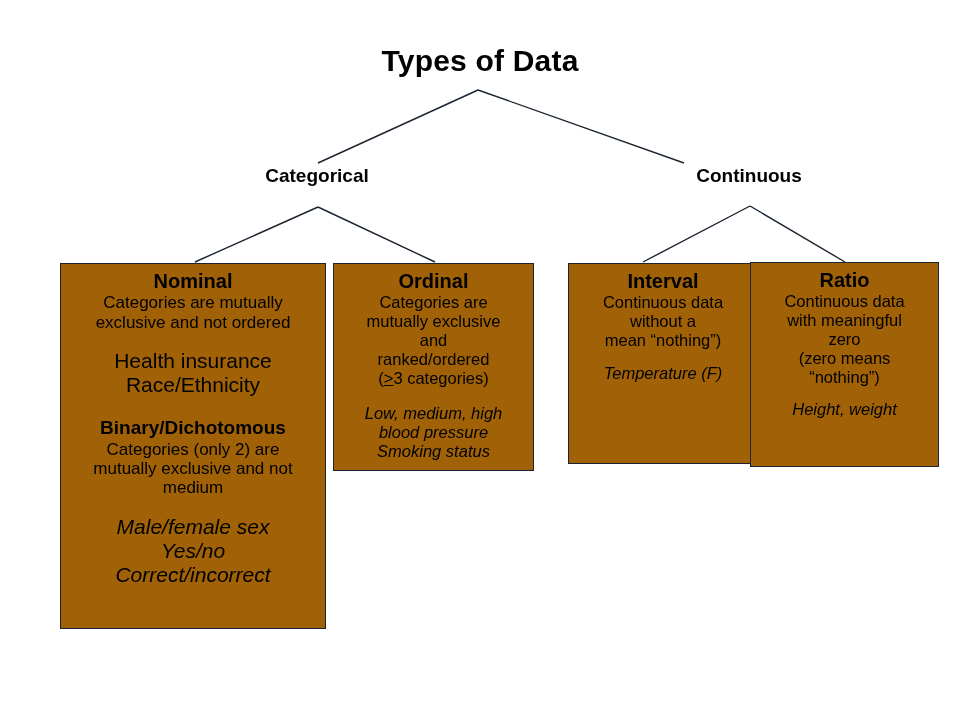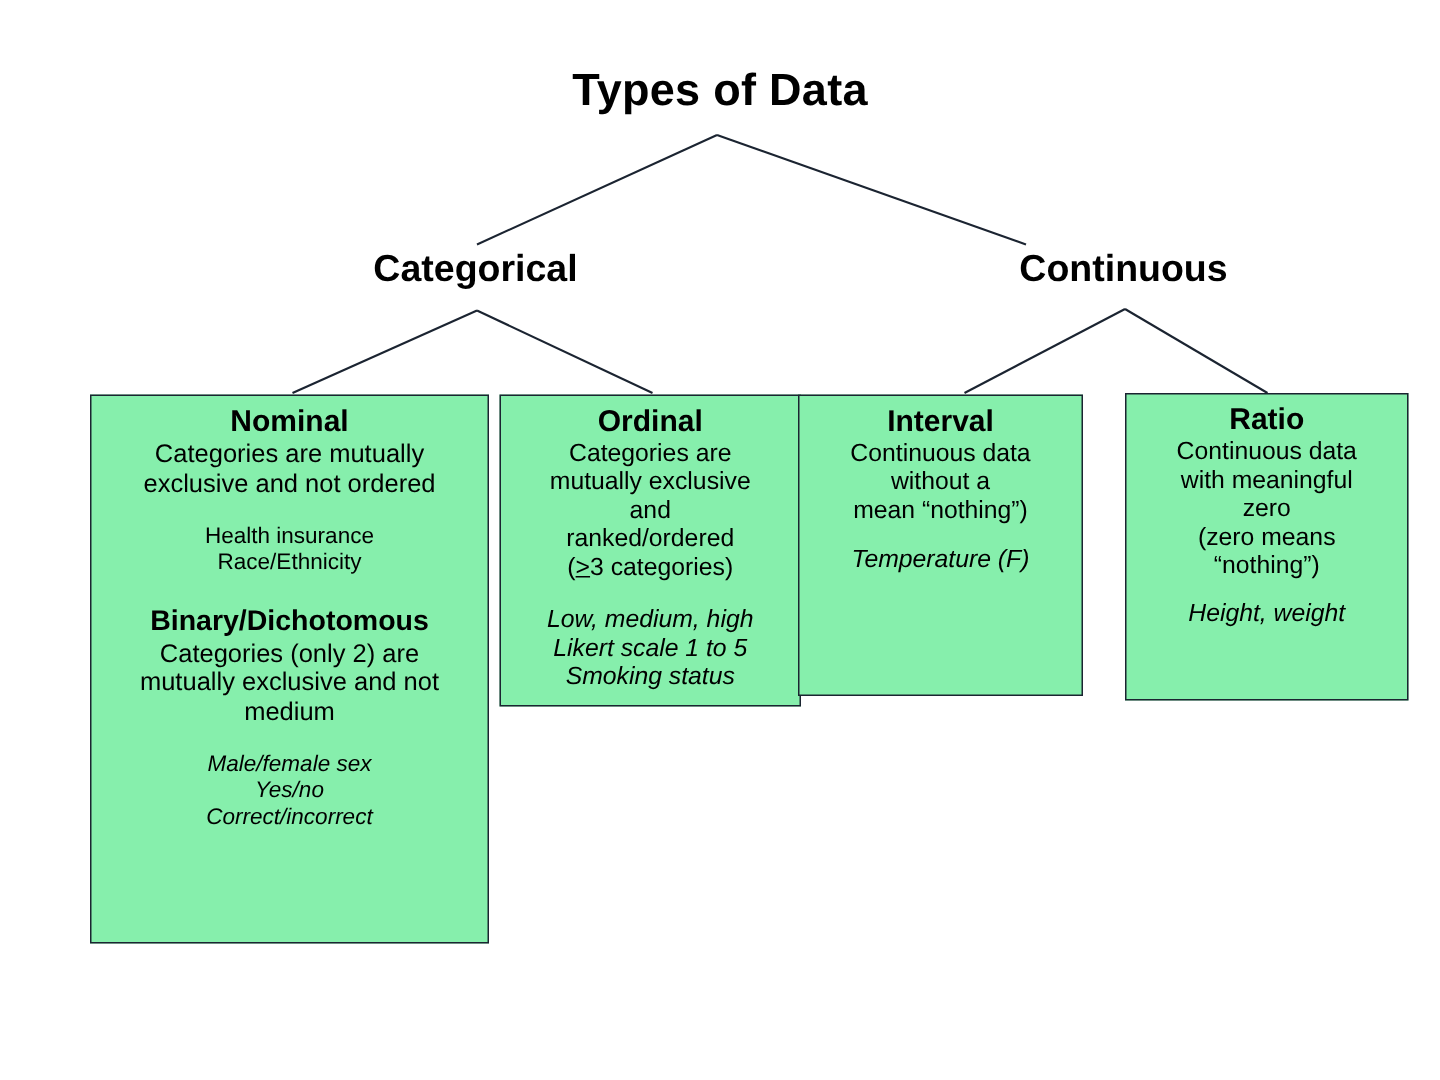--- a/index.html
+++ b/index.html
@@ -39,21 +39,21 @@
     text-align: center;
     font-size: 30px;
     font-weight: bold;
     line-height: 1.1;
     letter-spacing: 0.2px;
   }
 
   
   .branch-label {
     position: absolute;
-    font-size: 25px;
+    font-size: 19px;
     font-weight: bold;
     line-height: 1.1;
     text-align: center;
     white-space: nowrap;
   }
   .branch-categorical {
     left: 217px;
     top: 166px;
     width: 200px;
   }
@@ -61,27 +61,27 @@
     left: 649px;
     top: 166px;
     width: 200px;
   }
 
   
   .leaf-box {
     position: absolute;
     box-sizing: border-box;
     border: 1.6px solid #1b2431;
-    background: #86efac;
+    background: #a16207;
     padding: 6px 6px 8px 6px;
     text-align: center;
   }
   .box-nominal   { left: 60px;  top: 263px; width: 266px; height: 366px; }
   .box-ordinal   { left: 333px; top: 263px; width: 201px; height: 208px; }
-  .box-interval  { left: 532px; top: 263px; width: 190px; height: 201px; }
+  .box-interval  { left: 568px; top: 263px; width: 190px; height: 201px; }
   .box-ratio     { left: 750px; top: 262px; width: 189px; height: 205px; }
 
   .leaf-title {
     font-size: 20px;
     font-weight: bold;
     line-height: 1.12;
     margin: 0 0 1px 0;
   }
   .leaf-title.small {
     font-size: 19px;
@@ -93,21 +93,21 @@
   }
   .leaf-desc.narrow {
     font-size: 16.5px;
   }
   .leaf-gap {
     height: 17px;
   }
   .leaf-gap.sm { height: 14px; }
   .leaf-gap.lg { height: 20px; }
   .leaf-ex {
-    font-size: 15px;
+    font-size: 21px;
     line-height: 1.15;
     margin: 0;
   }
   .leaf-ex.italic {
     font-style: italic;
   }
   .leaf-ex.narrow {
     font-size: 16.5px;
   }
   .gte {
@@ -156,21 +156,21 @@
 
   <div class="leaf-box box-ordinal">
     <div class="leaf-title">Ordinal</div>
     <div class="leaf-desc narrow">Categories are</div>
     <div class="leaf-desc narrow">mutually exclusive</div>
     <div class="leaf-desc narrow">and</div>
     <div class="leaf-desc narrow">ranked/ordered</div>
     <div class="leaf-desc narrow"><span>(</span><span class="gte">&gt;</span><span>3 categories)</span></div>
     <div class="leaf-gap"></div>
     <div class="leaf-ex italic narrow">Low, medium, high</div>
-    <div class="leaf-ex italic narrow">Likert scale 1 to 5</div>
+    <div class="leaf-ex italic narrow">blood pressure</div>
     <div class="leaf-ex italic narrow">Smoking status</div>
   </div>
 
   <div class="leaf-box box-interval">
     <div class="leaf-title">Interval</div>
     <div class="leaf-desc narrow">Continuous data</div>
     <div class="leaf-desc narrow">without a</div>
     <div class="leaf-desc narrow">mean “nothing”)</div>
     <div class="leaf-gap sm"></div>
     <div class="leaf-ex italic narrow">Temperature (F)</div>

